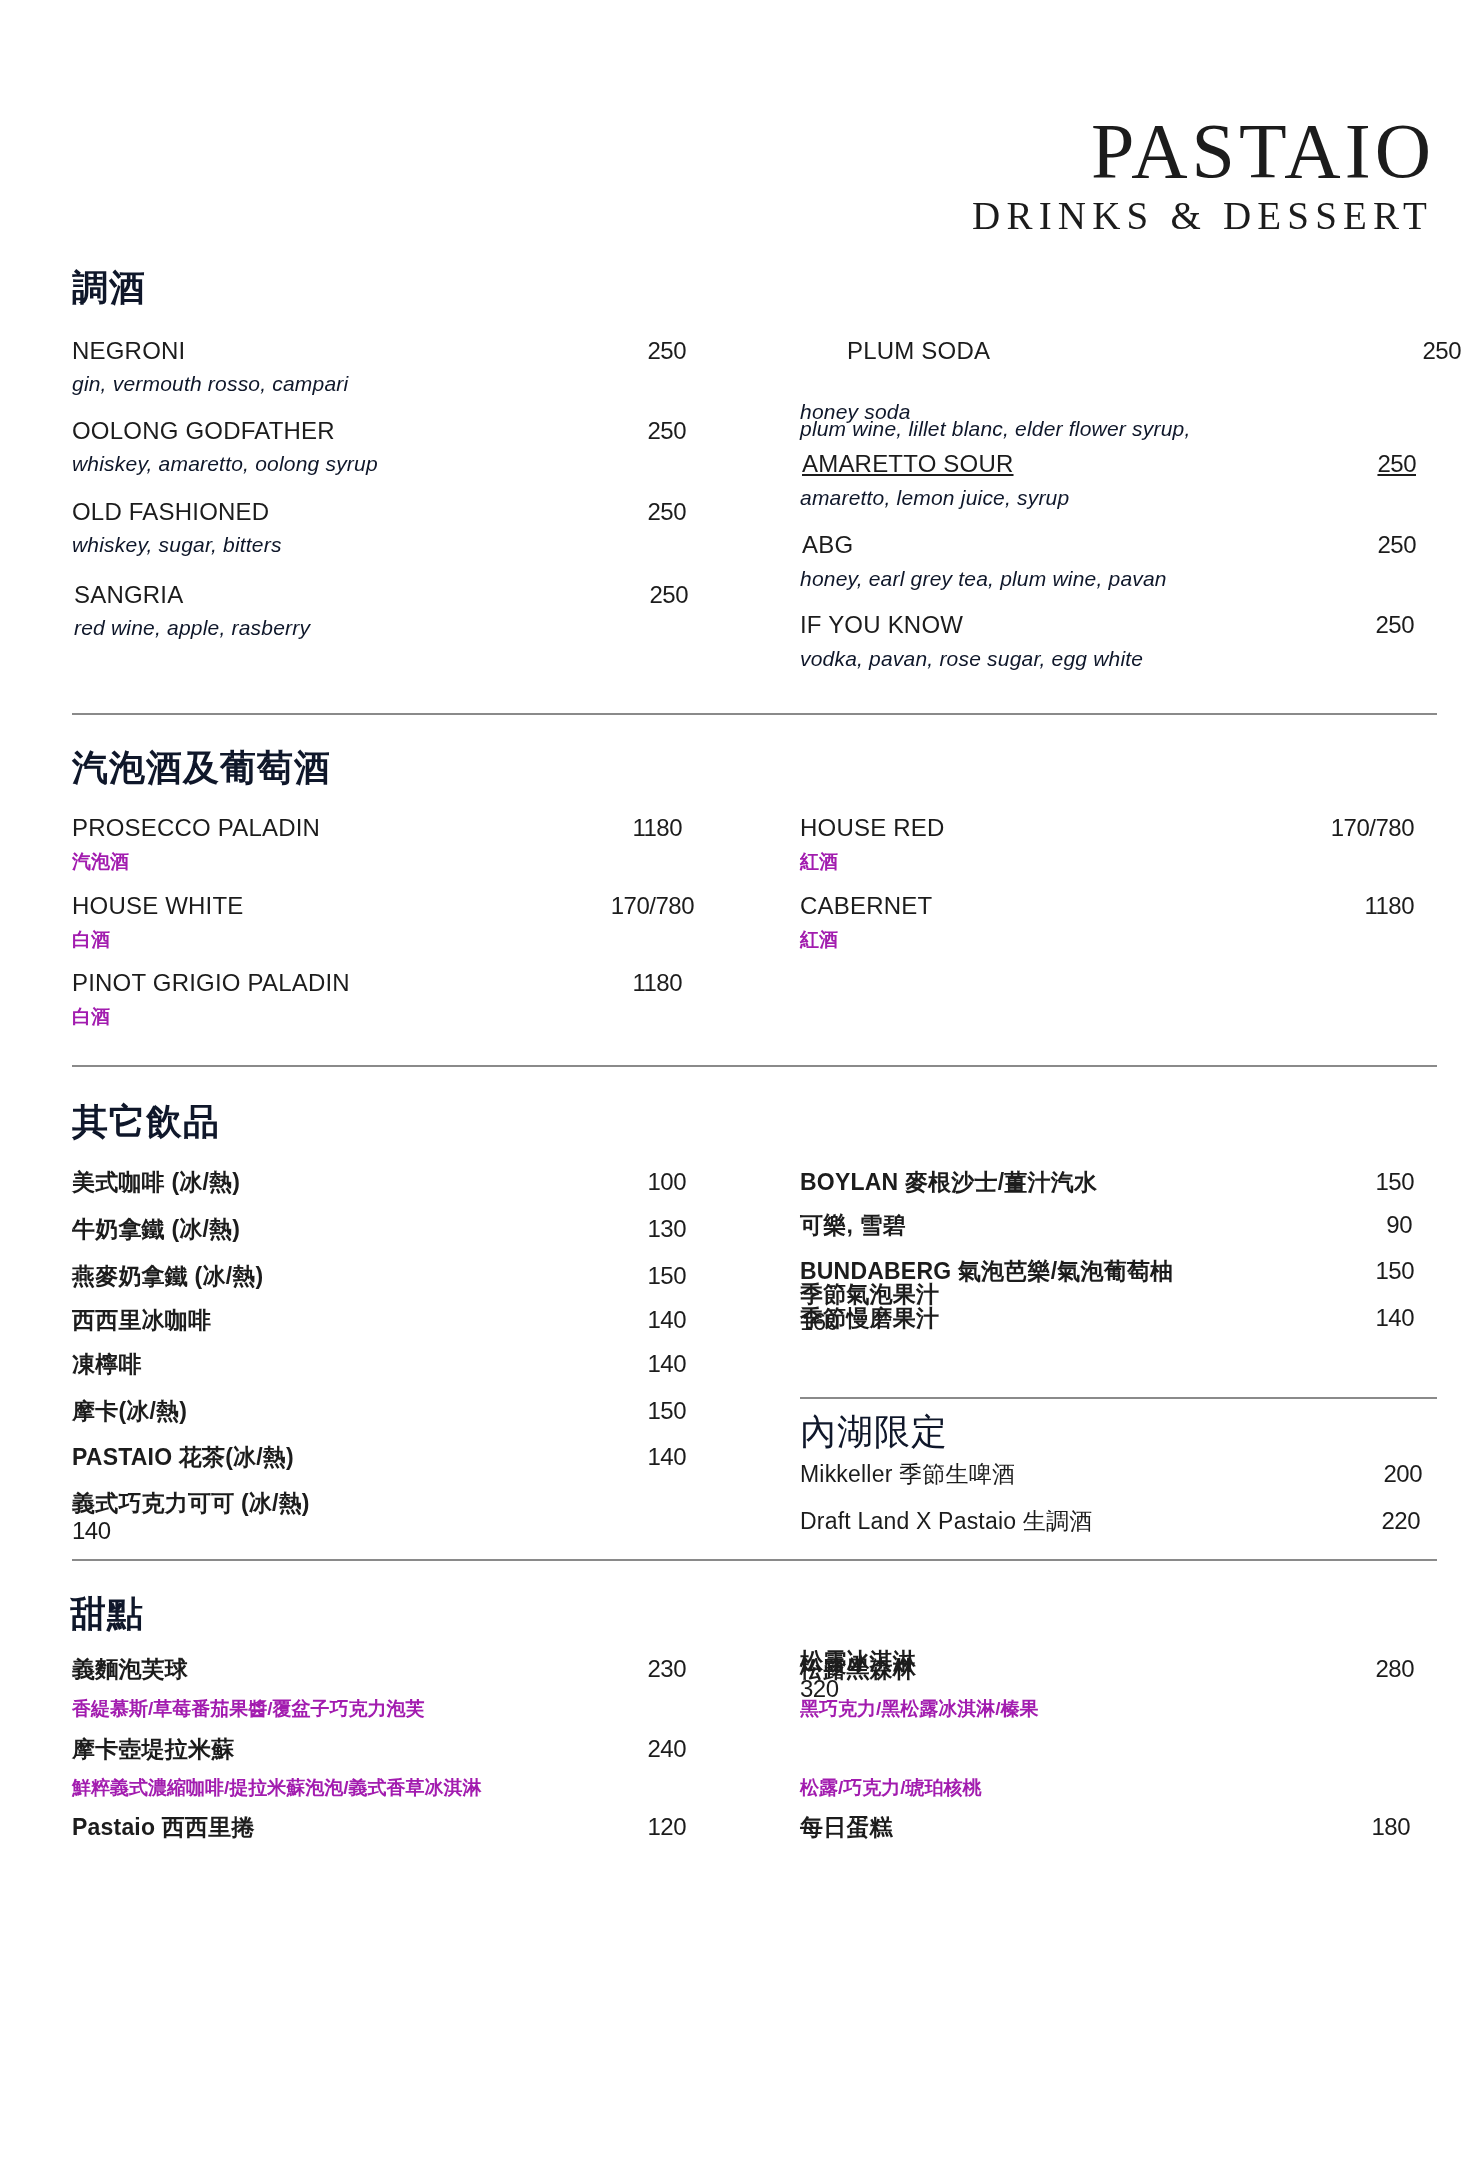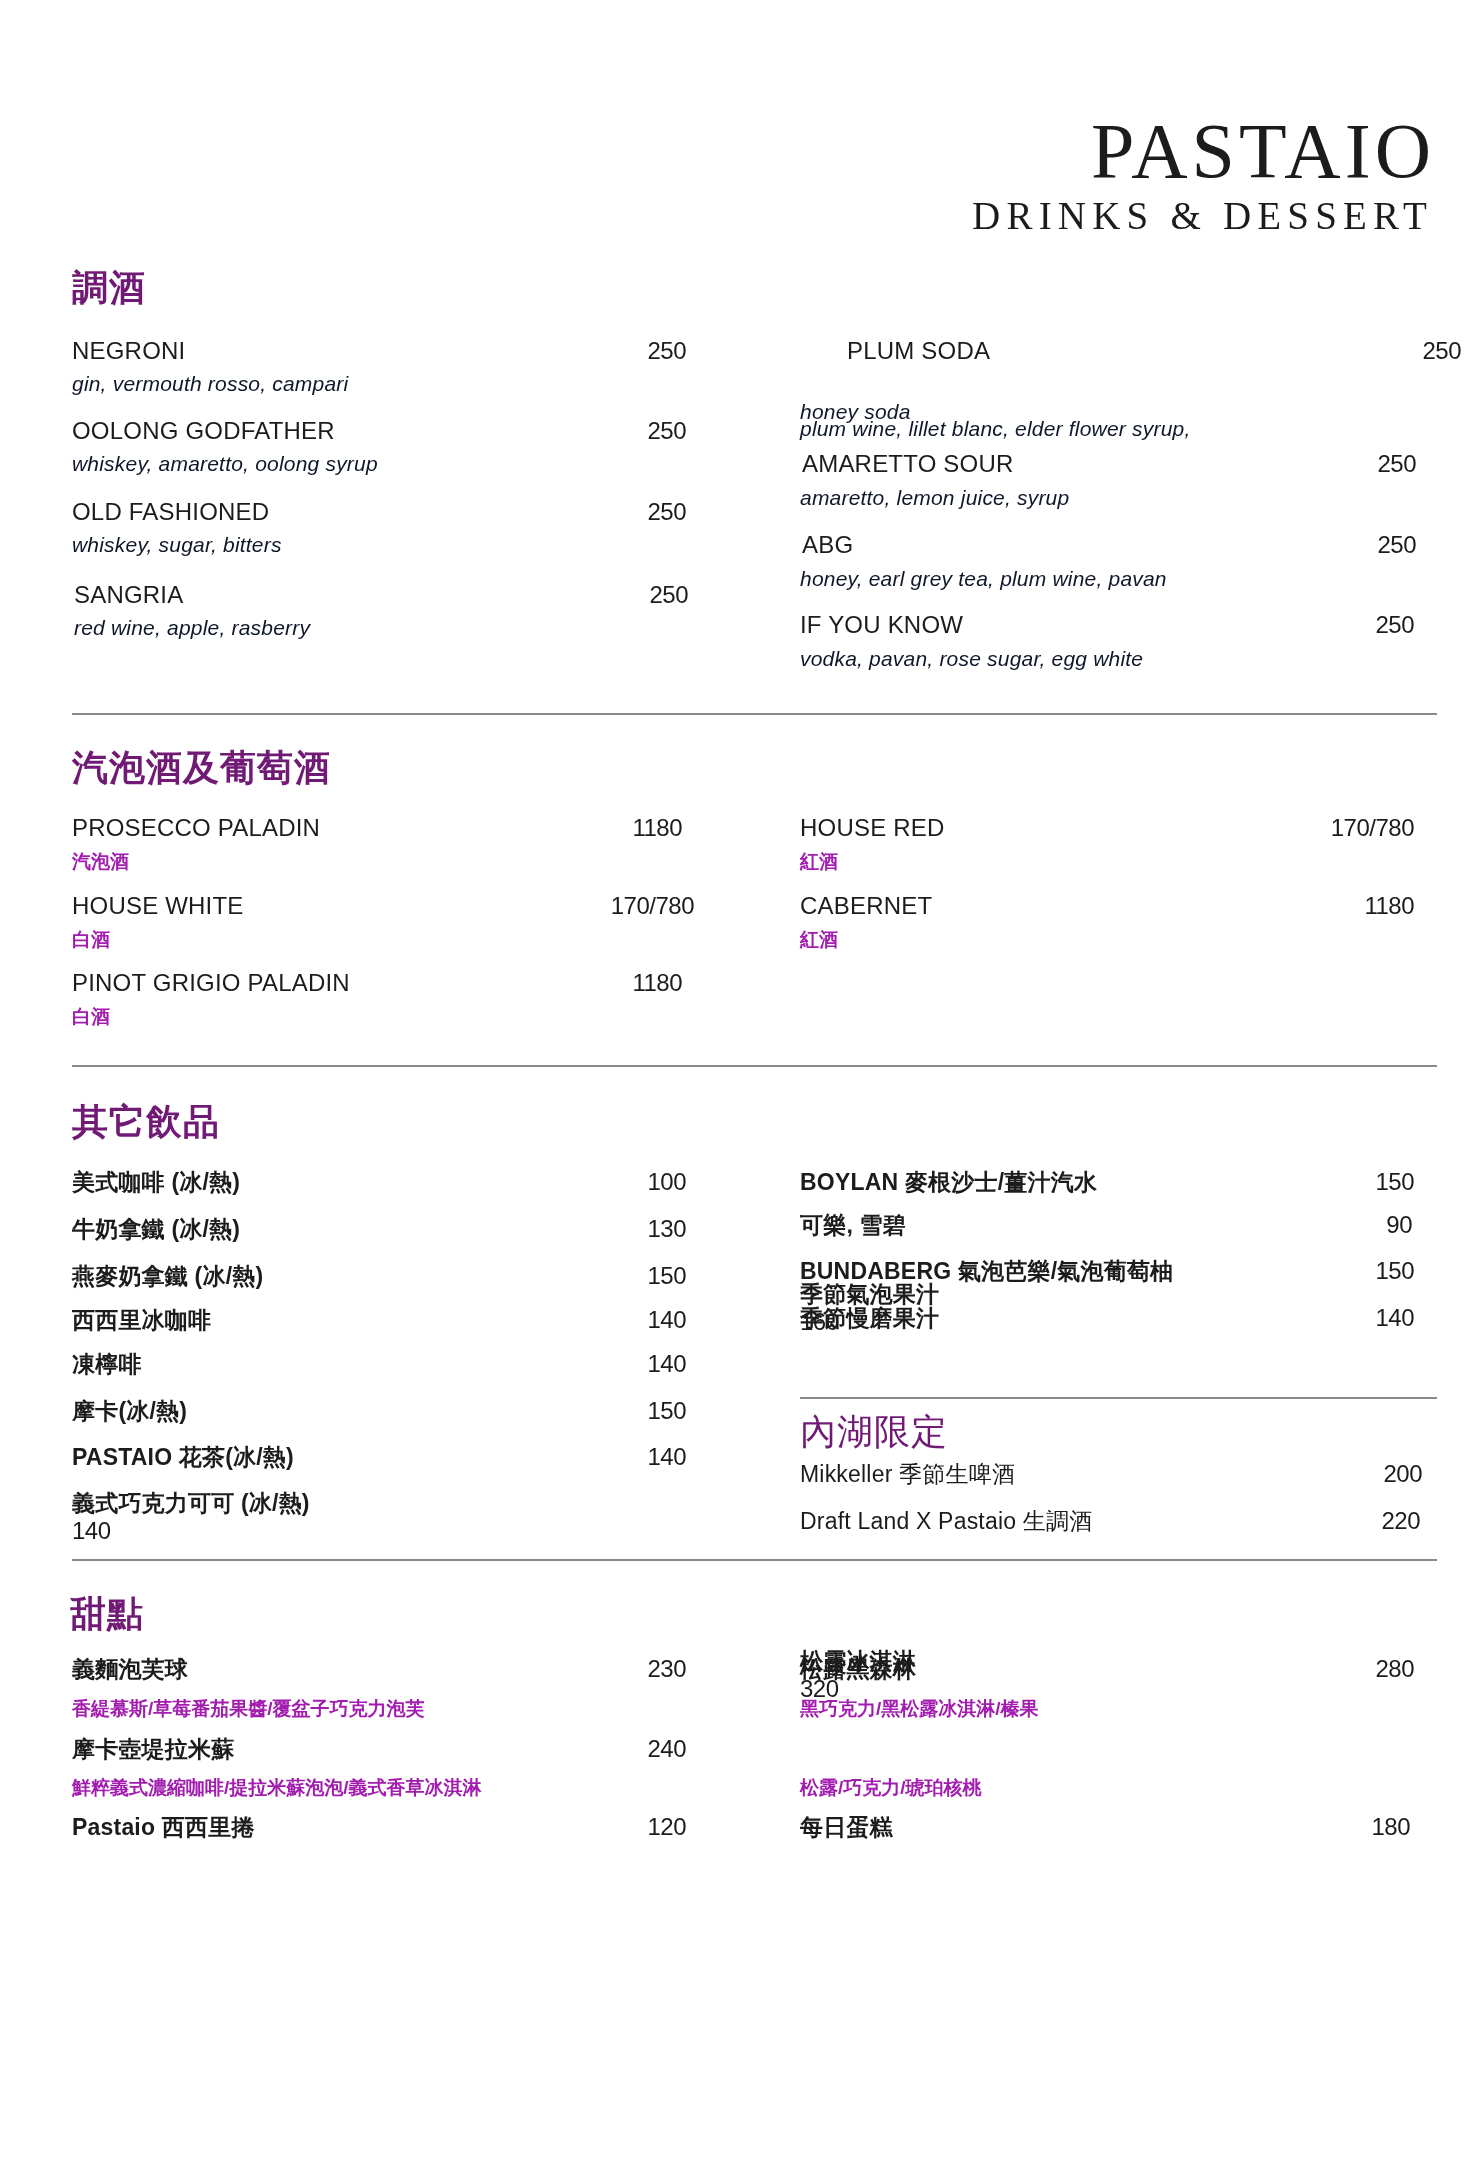--- a/index.html
+++ b/index.html
@@ -1,20 +1,20 @@
 <!DOCTYPE html>
 <html><head>
 <meta charset="utf-8">
 <style>
   html, body { margin: 0; padding: 0; background: #ffffff; }
   body { width: 1467px; height: 2183px; position: relative; overflow: hidden; color: #1c1c1c; font-family: "Liberation Sans", "DejaVu Sans", sans-serif; }
   .brand { position: absolute; right: 32px; top: 112px; text-align: right; font-family: "Liberation Serif", "DejaVu Serif", serif; font-weight: 400; color: #1c1c1c; }
   .brand-name { font-size: 78px; line-height: 78px; letter-spacing: 4px; display: block; }
   .brand-sub { font-size: 39px; line-height: 40px; letter-spacing: 6.2px; display: block; margin-top: 6px; margin-right: 2px; }
-  .sec-title { position: absolute; font-size: 36px; line-height: 40px; font-weight: 700; color: #701a75; letter-spacing: 1px; }
+  .sec-title { position: absolute; font-size: 36px; line-height: 40px; font-weight: 700; color: #0f172a; letter-spacing: 1px; }
   .row { position: absolute; display: flex; justify-content: space-between; align-items: baseline; }
   .left-col { left: 72px; width: 614px; }
   .right-col { left: 800px; width: 614px; }
   .name { font-size: 24px; line-height: 28px; font-weight: 400; letter-spacing: 0.2px; white-space: nowrap; }
   .name.cjk { font-size: 23px; font-weight: 700; }
   .price { font-size: 24px; line-height: 28px; letter-spacing: -0.5px; white-space: nowrap; }
   .desc { position: absolute; font-size: 21px; line-height: 28px; font-style: italic; color: #0f172a; letter-spacing: 0.2px; }
   .sub { position: absolute; font-size: 19px; line-height: 24px; color: #a21caf; font-weight: bold; }
   .divider { position: absolute; height: 2px; background: #8a8a8a; }
   .neihu .name { font-size: 23px; font-weight: 400; }
@@ -54,21 +54,21 @@
 </div>
 <div class="desc" style="left:74px; top:614px;">red wine, apple, rasberry</div>
 
 <div class="row right-col" style="top:337px;margin-left:47px;">
   <span class="name">PLUM SODA</span>
   <span class="price">250</span>
 </div>
 <div class="desc" style="left:800px; top:370px;margin-top:45px;">plum wine, lillet blanc, elder flower syrup,</div>
 <div class="desc" style="left:800px; top:398px;">honey soda</div>
 
-<div class="row right-col" style="top:450px; left:802px;">
+<div class="row right-col" style="top:450px; left:802px;text-decoration:underline;">
   <span class="name">AMARETTO SOUR</span>
   <span class="price">250</span>
 </div>
 <div class="desc" style="left:800px; top:484px;">amaretto, lemon juice, syrup</div>
 
 <div class="row right-col" style="top:531px; left:802px;">
   <span class="name">ABG</span>
   <span class="price">250</span>
 </div>
 <div class="desc" style="left:800px; top:565px;">honey, earl grey tea, plum wine, pavan</div>

